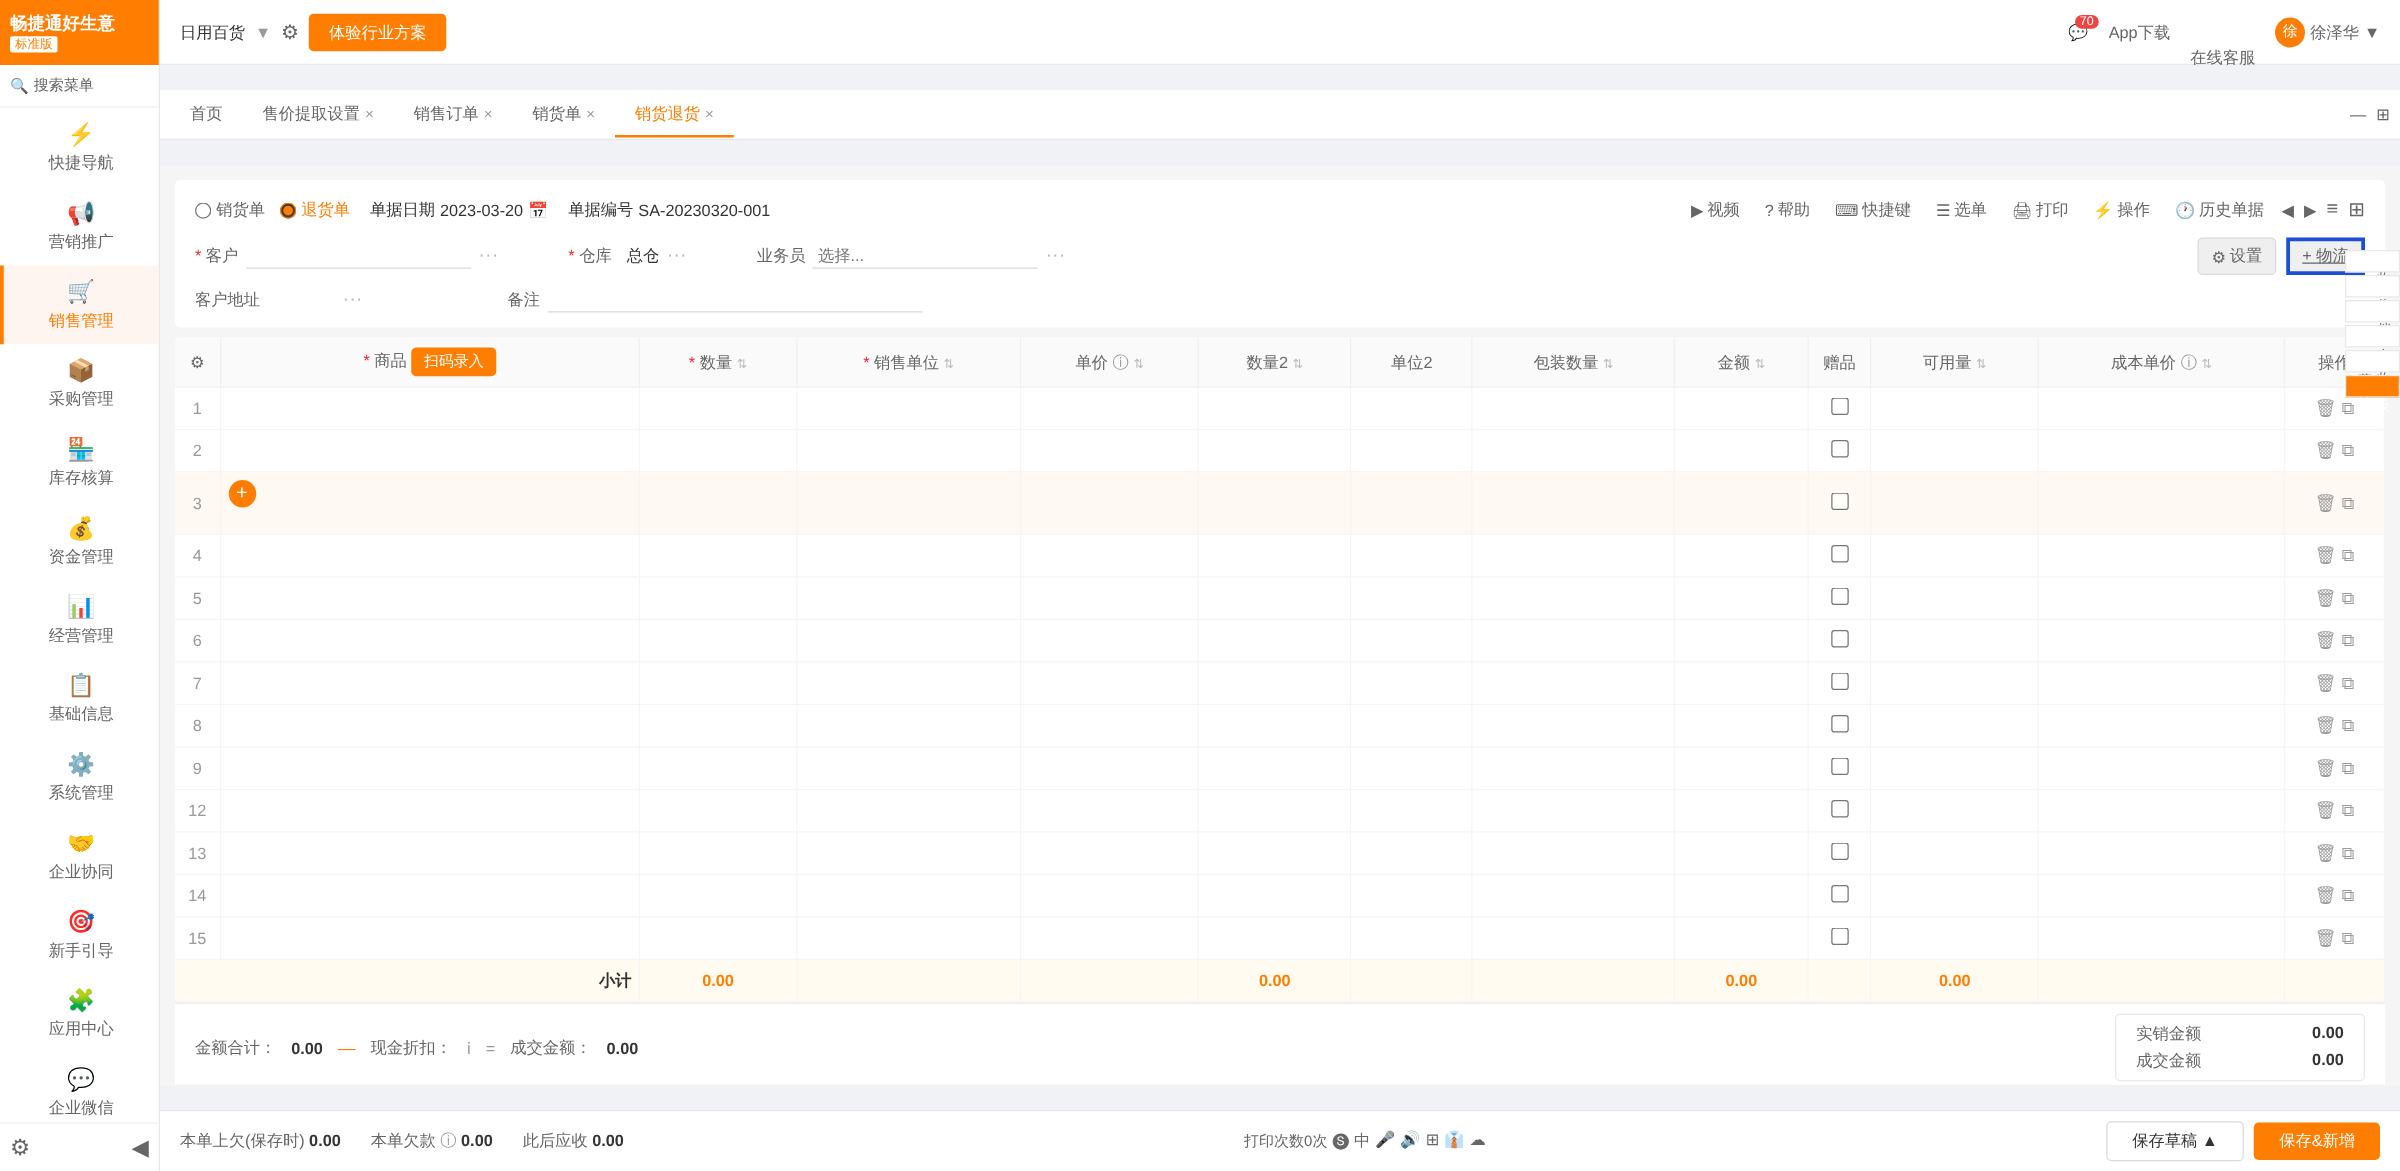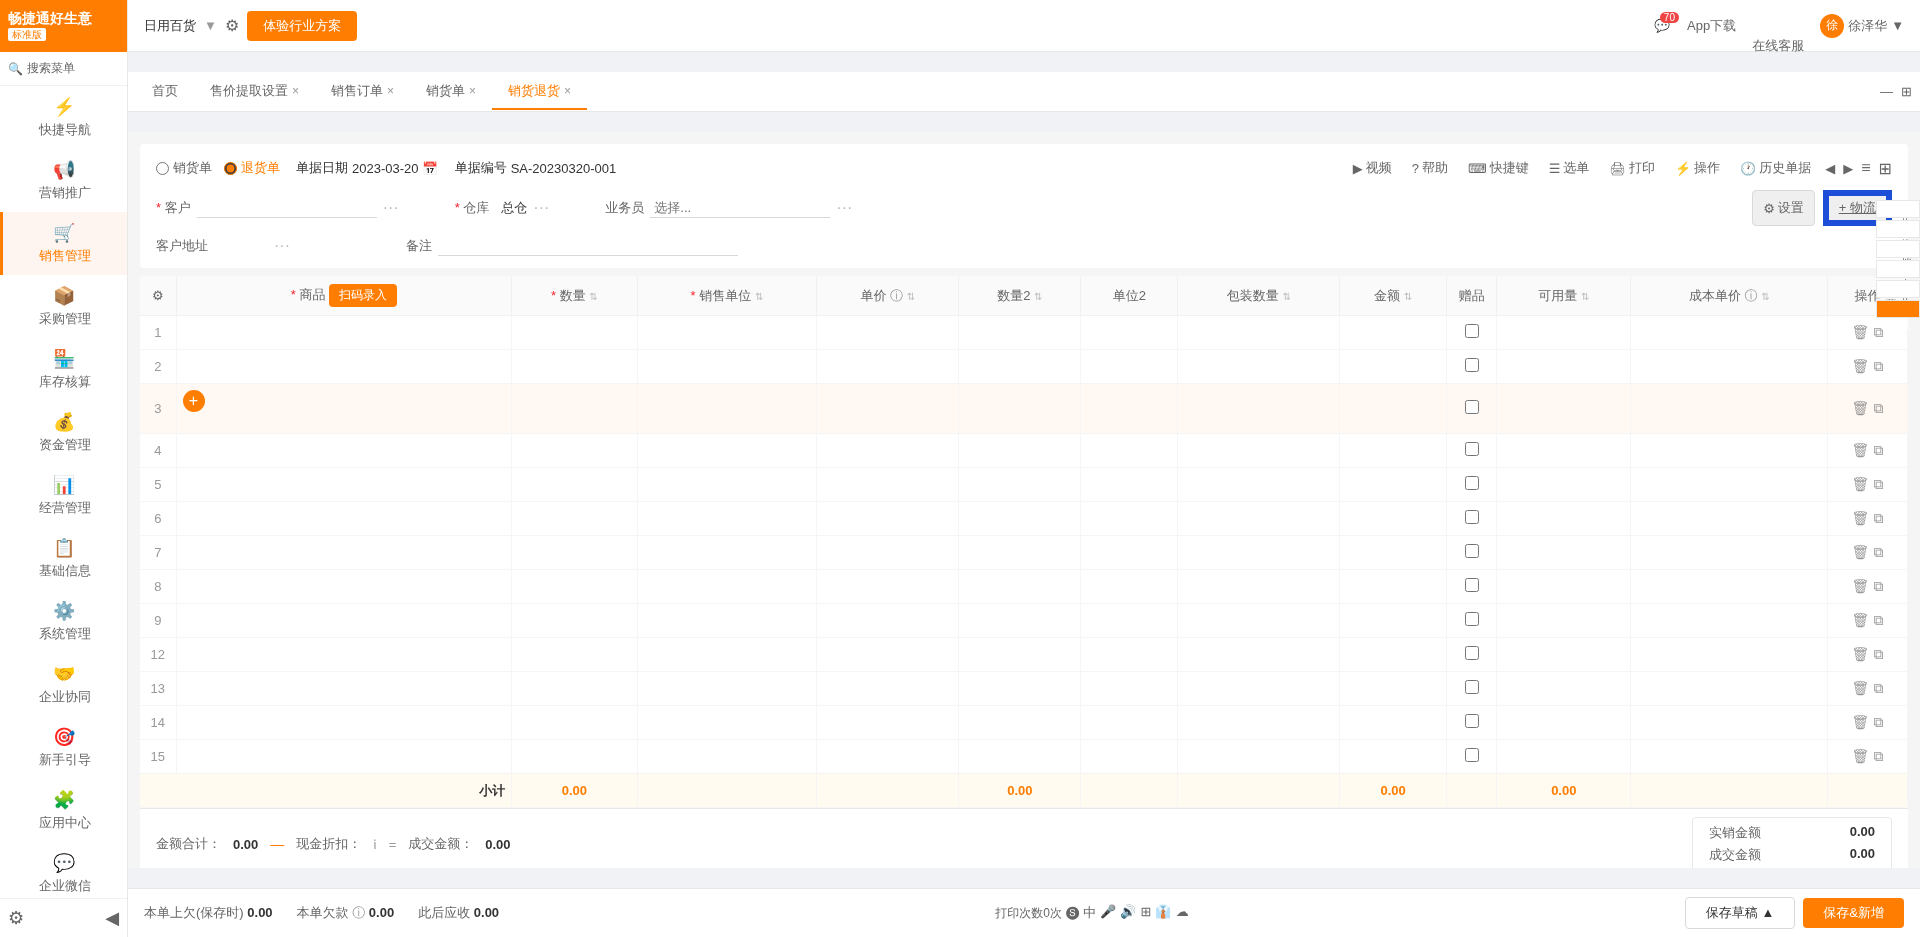--- a/index.html
+++ b/index.html
@@ -324,21 +324,21 @@
           <label>业务员</label>
           <input type="text" style="border-top: none; border-right: none; border-left: none; border-image: initial; border-bottom: 1px solid rgb(217, 217, 217); width: 180px; outline: none; padding: 2px 4px; font-size: 13px; color: rgb(153, 153, 153);" placeholder="选择...">
           <span class="field-dots">···</span>
         </div>
 
         <div style="margin-left:auto;display:flex;gap:8px;">
           <button class="toolbar-btn" style="border:1px solid #d9d9d9;border-radius:4px;padding:3px 10px;">
             <span>⚙</span>
             <span>设置</span>
           </button>
-          <button class="toolbar-btn" style="border:6px solid #1d4ed8;border-radius:0;padding:3px 10px;text-decoration:underline;">
+          <button class="toolbar-btn" style="border:3px solid #1d4ed8;border-radius:0;padding:3px 10px;text-decoration:underline;">
             <span>+ 物流</span>
           </button>
         </div>
       </div>
 
       <div class="form-row">
         <div class="form-field">
           <label>客户地址</label>
           <span class="field-dots" style="margin-left:60px;">···</span>
         </div>

